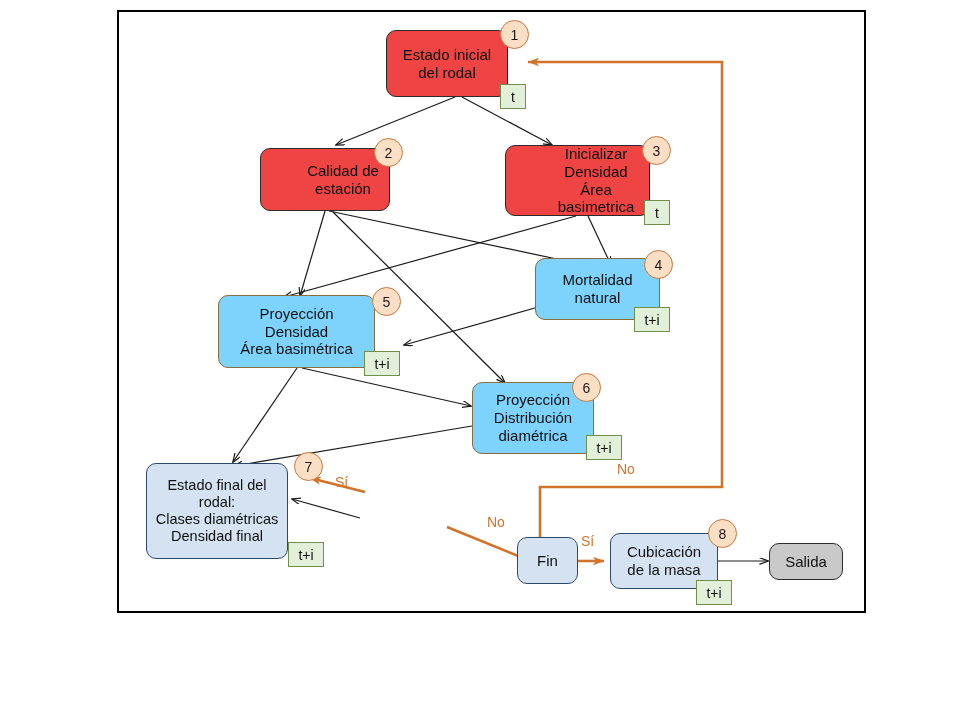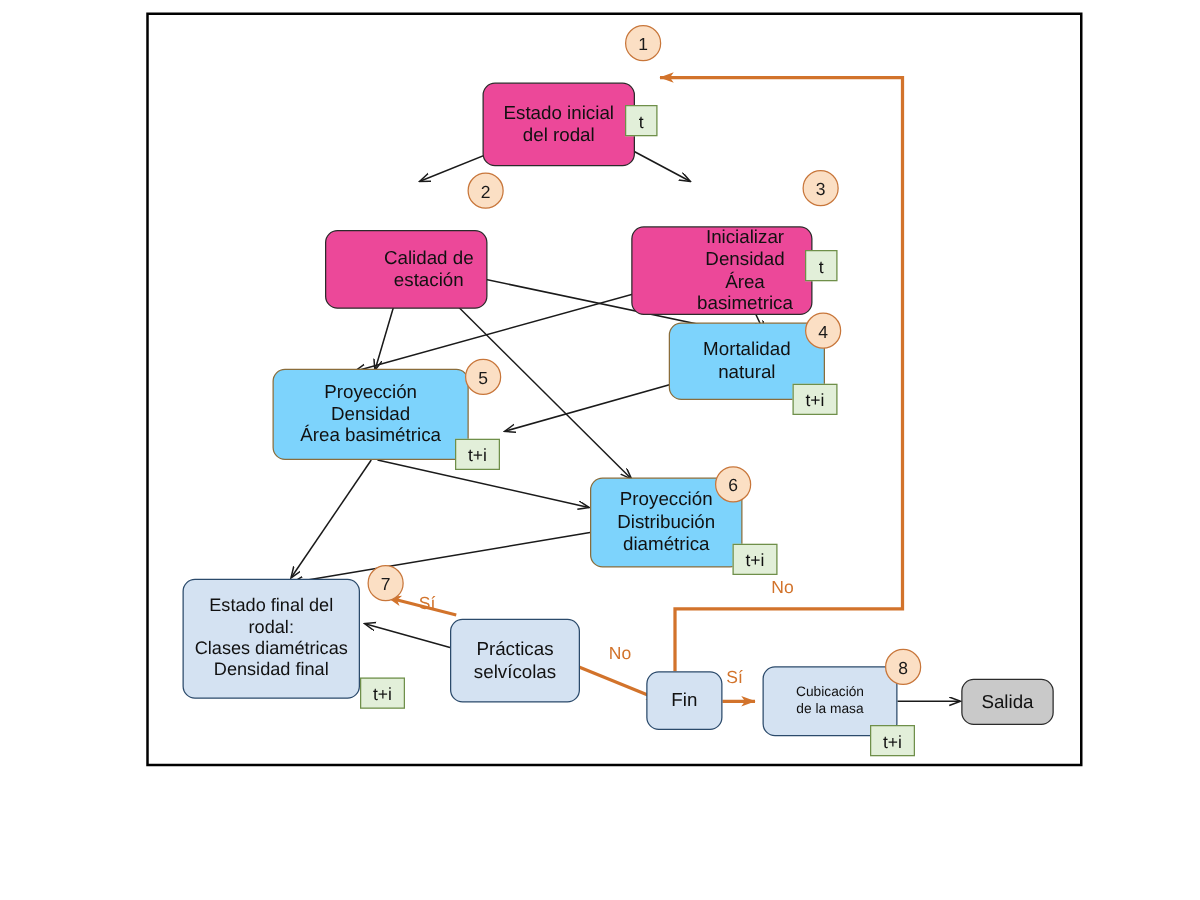--- a/index.html
+++ b/index.html
@@ -15,21 +15,21 @@
   }
   svg#edges{position:absolute;left:0;top:0;width:960px;height:720px;pointer-events:none;}
 
   .node{
     position:absolute;box-sizing:border-box;
     border:1.2px solid #2b2b2b;border-radius:10px;
     display:flex;align-items:center;justify-content:center;
     text-align:center;line-height:1.18;color:#111;
   }
   .node .lbl{display:block;padding:0 4px;}
-  .n-plain{background:#ec4899;margin-top:36px;}
+  .n-plain{background:#ef4444;}
   .n-yellow{background:#7dd3fc;border-color:#8a6d3b;}
   .n-blue{background:#d4e2f2;border-color:#2b4a6b;}
   .n-gray{background:#c9c9c9;border-color:#2b2b2b;}
 
   .badge{
     position:absolute;width:27px;height:27px;border-radius:50%;
     background:#fbdfc4;border:1.3px solid #c8763a;color:#1a1a1a;
     display:flex;align-items:center;justify-content:center;
     font-size:14px;line-height:1;z-index:6;
   }
@@ -134,29 +134,26 @@
   </div>
   <div class="badge" style="left:572px;top:373px;">6</div>
   <div class="tag" style="left:586px;top:435px;width:36px;height:25px;">t+i</div>
 
   <div class="node n-blue" style="left:146px;top:463px;width:142px;height:96px;font-size:14.5px;">
     <span class="lbl">Estado final del<br>rodal:<br>Clases diamétricas<br>Densidad final</span>
   </div>
   <div class="badge" style="left:294px;top:452px;">7</div>
   <div class="tag" style="left:288px;top:542px;width:36px;height:25px;">t+i</div>
 
-  <div class="node n-blue" style="left:360px;top:495px;width:104px;height:67px;font-size:15px;">
-    <span class="lbl">Prácticas<br>selvícolas</span>
-  </div>
 
   <div class="node n-blue" style="left:517px;top:537px;width:61px;height:47px;font-size:15px;">
     <span class="lbl">Fin</span>
   </div>
 
-  <div class="node n-blue" style="left:610px;top:533px;width:108px;height:56px;font-size:11px;justify-content:center;">
+  <div class="node n-blue" style="left:610px;top:533px;width:108px;height:56px;font-size:15px;justify-content:center;">
     <span class="lbl">Cubicación<br>de la masa</span>
   </div>
   <div class="badge" style="left:708px;top:519px;">8</div>
   <div class="tag" style="left:696px;top:580px;width:36px;height:25px;">t+i</div>
 
   <div class="node n-gray" style="left:769px;top:543px;width:74px;height:37px;font-size:15px;">
     <span class="lbl">Salida</span>
   </div>
 
   <div class="elabel" style="left:335px;top:474px;">Sí</div>

